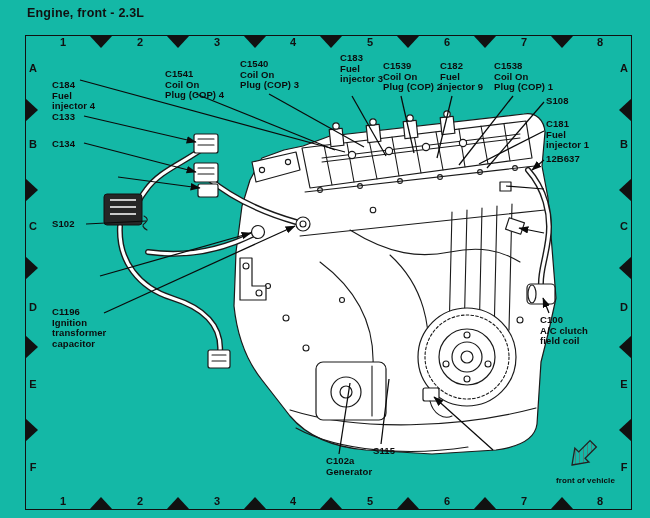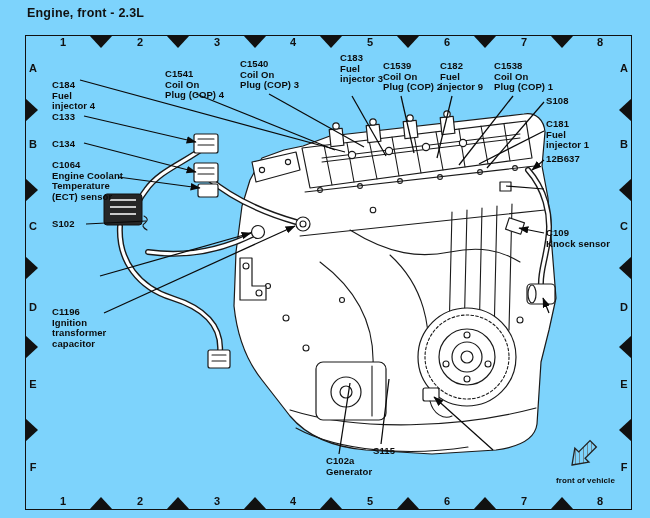--- a/index.html
+++ b/index.html
@@ -1,16 +1,16 @@
 <!DOCTYPE html>
 <html><head>
 <meta charset="utf-8">
 <style>
   html,body{margin:0;padding:0;background:#fff;}
-  .page{position:relative;width:650px;height:518px;background:#7dd3fc;overflow:hidden;
+  .page{position:relative;width:650px;height:518px;background:#14b8a6;overflow:hidden;
         font-family:"Liberation Sans",sans-serif;color:#0c0c0c;}
   .title{position:absolute;left:27px;top:6px;font:700 12.5px/1.2 "Liberation Sans",sans-serif;
          letter-spacing:.2px;color:#111;}
   .frame{position:absolute;left:25px;top:35px;width:607px;height:475px;
          border:1.6px solid #111;box-sizing:border-box;}
   .rn,.rl{position:absolute;width:14px;text-align:center;
           font:700 11px/1 "Liberation Sans",sans-serif;color:#111;}
   .tri{position:absolute;width:0;height:0;}
   .tri.down{border-left:12px solid transparent;border-right:12px solid transparent;border-top:13px solid #111;}
   .tri.up{border-left:12px solid transparent;border-right:12px solid transparent;border-bottom:13px solid #111;}
@@ -254,24 +254,20 @@
     <g transform="translate(572,465) rotate(135)">
       <polygon points="0,0 -14,-10 -14,-4.5 -30,-4.5 -30,4.5 -14,4.5 -14,10" fill="url(#hatch)" stroke="#222" stroke-width="1.3"></polygon>
     </g>
   </svg>
 
   <div class="lbl" style="left:52px;top:80px">C184
 Fuel
 injector 4</div>
   <div class="lbl" style="left:52px;top:112px">C133</div>
   <div class="lbl" style="left:52px;top:139px">C134</div>
-  <div class="lbl" style="left:52px;top:160px">C1064
-Engine Coolant
-Temperature
-(ECT) sensor</div>
   <div class="lbl" style="left:52px;top:219px">S102</div>
   <div class="lbl" style="left:52px;top:307px">C1196
 Ignition
 transformer
 capacitor</div>
   <div class="lbl" style="left:165px;top:69px">C1541
 Coil On
 Plug (COP) 4</div>
   <div class="lbl" style="left:240px;top:59px">C1540
 Coil On
@@ -286,20 +282,21 @@
 Fuel
 injector 9</div>
   <div class="lbl" style="left:494px;top:61px">C1538
 Coil On
 Plug (COP) 1</div>
   <div class="lbl" style="left:546px;top:96px">S108</div>
   <div class="lbl" style="left:546px;top:119px">C181
 Fuel
 injector 1</div>
   <div class="lbl" style="left:546px;top:154px">12B637</div>
-  <div class="lbl" style="left:546px;top:228px">C109
-Knock sensor</div>
+  <div class="lbl" style="left:540px;top:315px">C100
+A/C clutch
+field coil</div>
   <div class="lbl" style="left:326px;top:456px">C102a
 Generator</div>
   <div class="lbl" style="left:373px;top:446px">S115</div>
   <div class="lbl small" style="left:556px;top:477px">front of vehicle</div>
 
 </div>
 
 </body></html>

